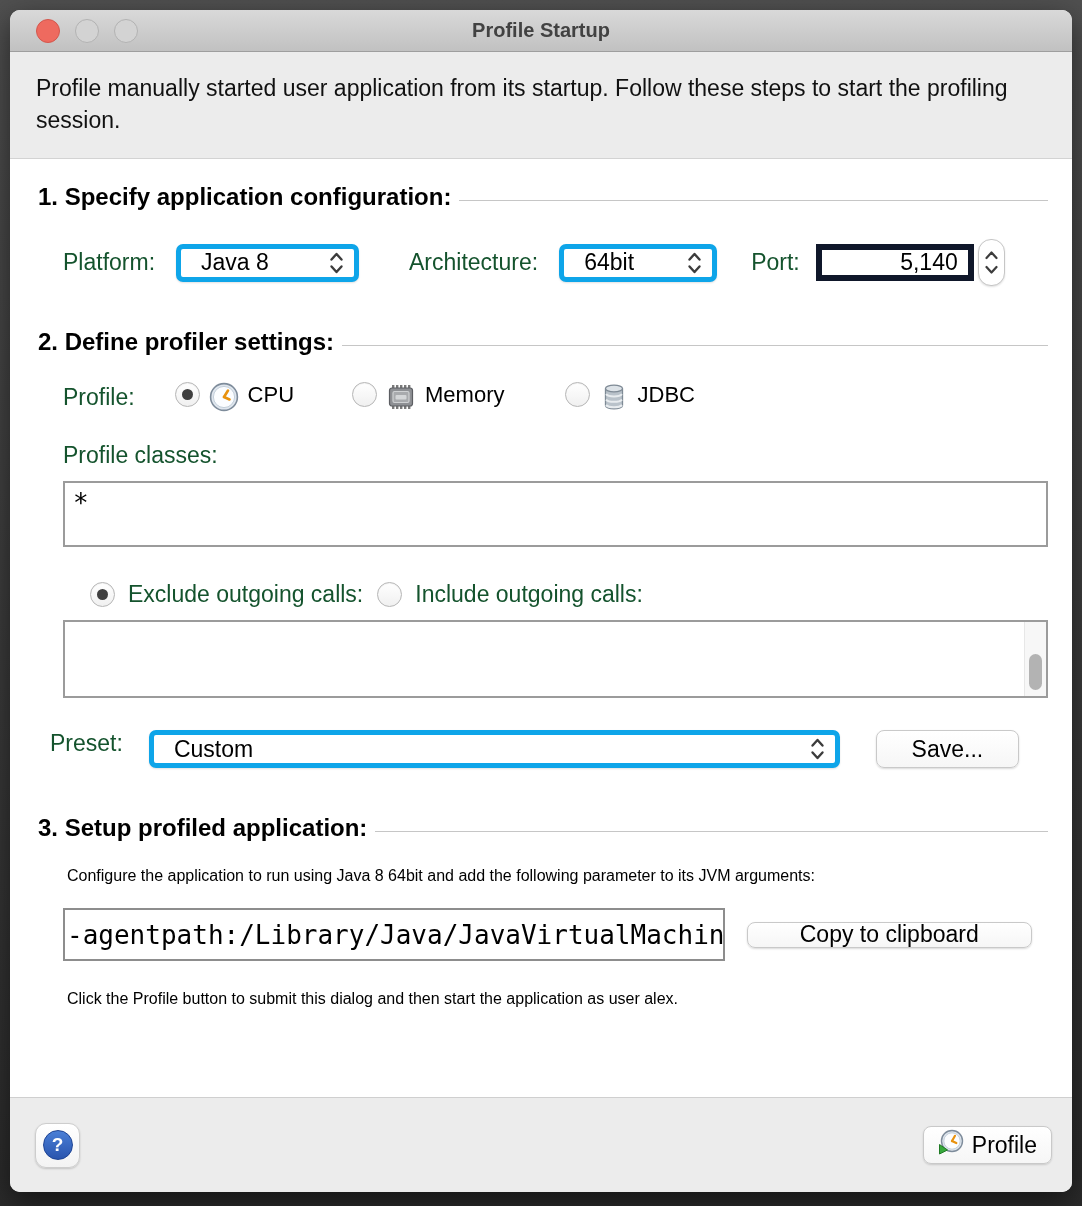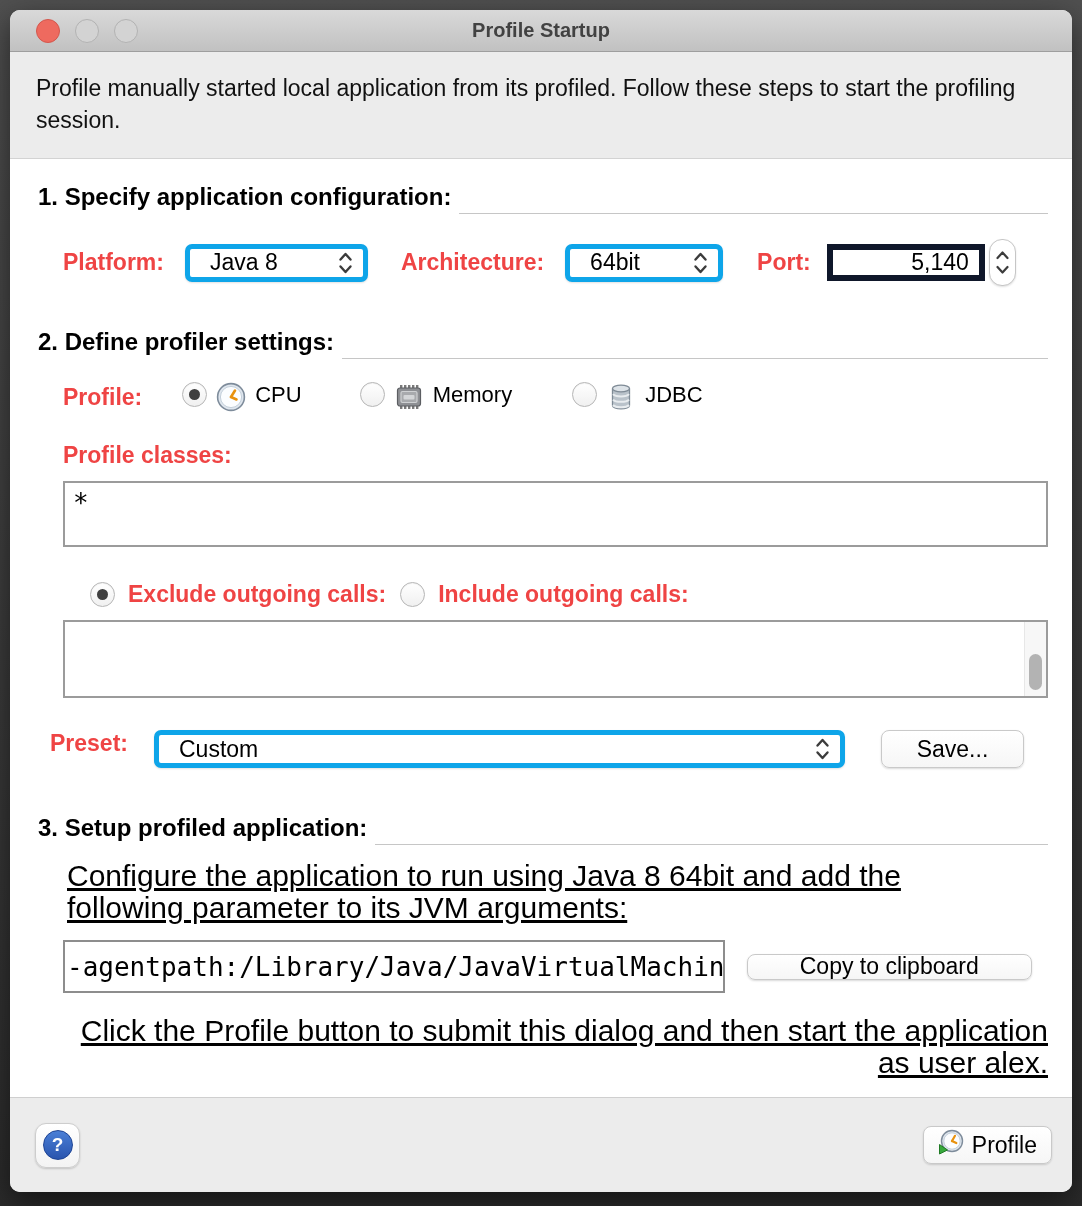--- a/index.html
+++ b/index.html
@@ -28,24 +28,24 @@
   .tl.close { background:#ee6a5f; border:1px solid #d3574d; }
   .tl.dim   { background:#d3d3d3; border:1px solid #b2b2b2; }
   
   .headerstrip {
     flex:none; background:#ececec; border-bottom:1px solid #d3d3d3;
     padding:20px 26px 22px 26px;
   }
   .headerstrip p { font-size:23px; line-height:32px; color:#111; max-width:1012px; }
   
   .content { flex:1; background:#fff; padding:24px 24px 0 28px; position:relative; }
-  .sec-row { display:flex; align-items:flex-end; }
+  .sec-row { display:flex; align-items:center; }
   .sec-title { font-size:24px; font-weight:bold; color:#000; white-space:nowrap; }
   .sec-rule { flex:1; height:1px; background:#c6c6c6; margin-left:8px; position:relative; top:3px; }
-  label, .lbl { font-size:23px; color:#ef4444;font-weight:bold; }
+  label, .lbl { font-size:23px; color:#14532d; }
   
   .config-row { display:flex; align-items:center; margin:28px 0 0 25px; }
   .select {
     height:38px; background:#fff; border:5px solid #0ea5e9; border-radius:7px;
     box-shadow:0 1px 2px rgba(0,0,0,.12);
     display:flex; align-items:center; justify-content:space-between;
     padding:0 10px 0 20px; cursor:default;
   }
   .select-val { font-size:23px; color:#000; }
   .chevrons svg { display:block; }
@@ -92,23 +92,23 @@
   .calls-row { display:flex; align-items:center; margin:34px 0 0 30px; gap:14px; }
   .calls-row .grp { display:flex; align-items:center; gap:13px; }
   .preset-row { display:flex; margin:32px 16px 0 12px; }
   .btn {
     background:linear-gradient(#ffffff,#f6f6f6); border:1px solid #c9c9c9; border-radius:8px;
     box-shadow:0 1px 2px rgba(0,0,0,.15);
     font-size:23px; color:#000; display:flex; align-items:center; justify-content:center;
     cursor:default;
   }
   
-  .para { font-size:30px; line-height:32px; color:#000; margin:18px 0 0 29px;text-decoration:underline; }
+  .para { font-size:16px; line-height:32px; color:#000; margin:18px 0 0 29px; }
   .para.cfg { max-width:930px; }
-  .para.click { max-width:990px; margin-top:22px;text-align:right; }
+  .para.click { max-width:990px; margin-top:22px; }
   .agent-row { display:flex; align-items:center; margin:16px 16px 0 25px; }
   .agent-field {
     width:665px; height:53px; border:2px solid #8d8d8d; background:#fff;
     font-family:"DejaVu Sans Mono","Liberation Mono",monospace; font-size:26px;
     display:flex; align-items:center; padding:0 2px;
     white-space:nowrap; overflow:hidden;
   }
   
   .footer {
     flex:none; height:95px; background:#ececec; border-top:1px solid #cfcfcf;
@@ -138,42 +138,42 @@
   <div class="titlebar">
     <div class="traffic">
       <span class="tl close"></span>
       <span class="tl dim"></span>
       <span class="tl dim"></span>
     </div>
     <span class="title">Profile Startup</span>
   </div>
 
   <div class="headerstrip">
-    <p>Profile manually started local application from its profiled. Follow these steps to start the profiling session.</p>
+    <p>Profile manually started user application from its startup. Follow these steps to start the profiling session.</p>
   </div>
 
   <div class="content">
 
     <div class="sec-row">
       <span class="sec-title">1. Specify application configuration:</span>
       <span class="sec-rule"></span>
     </div>
 
     <div class="config-row">
       <span class="lbl">Platform:</span>
       <div class="select" style="width:183px; margin-left:21px;">
         <span class="select-val">Java 8</span>
         <span class="chevrons">
           <svg width="15" height="24" viewBox="0 0 15 24">
               <path d="M2.5 8.5 L7.5 3 L12.5 8.5" fill="none" stroke="#3c3c3c" stroke-width="2.4" stroke-linecap="round" stroke-linejoin="round"></path>
               <path d="M2.5 15.5 L7.5 21 L12.5 15.5" fill="none" stroke="#3c3c3c" stroke-width="2.4" stroke-linecap="round" stroke-linejoin="round"></path>
             </svg>
         </span>
       </div>
-      <span class="lbl" style="margin-left:33px;">Architecture:</span>
+      <span class="lbl" style="margin-left:50px;">Architecture:</span>
       <div class="select" style="width:158px; margin-left:21px;">
         <span class="select-val">64bit</span>
         <span class="chevrons">
           <svg width="15" height="24" viewBox="0 0 15 24">
               <path d="M2.5 8.5 L7.5 3 L12.5 8.5" fill="none" stroke="#3c3c3c" stroke-width="2.4" stroke-linecap="round" stroke-linejoin="round"></path>
               <path d="M2.5 15.5 L7.5 21 L12.5 15.5" fill="none" stroke="#3c3c3c" stroke-width="2.4" stroke-linecap="round" stroke-linejoin="round"></path>
             </svg>
         </span>
       </div>
       <span class="lbl" style="margin-left:34px;">Port:</span>

